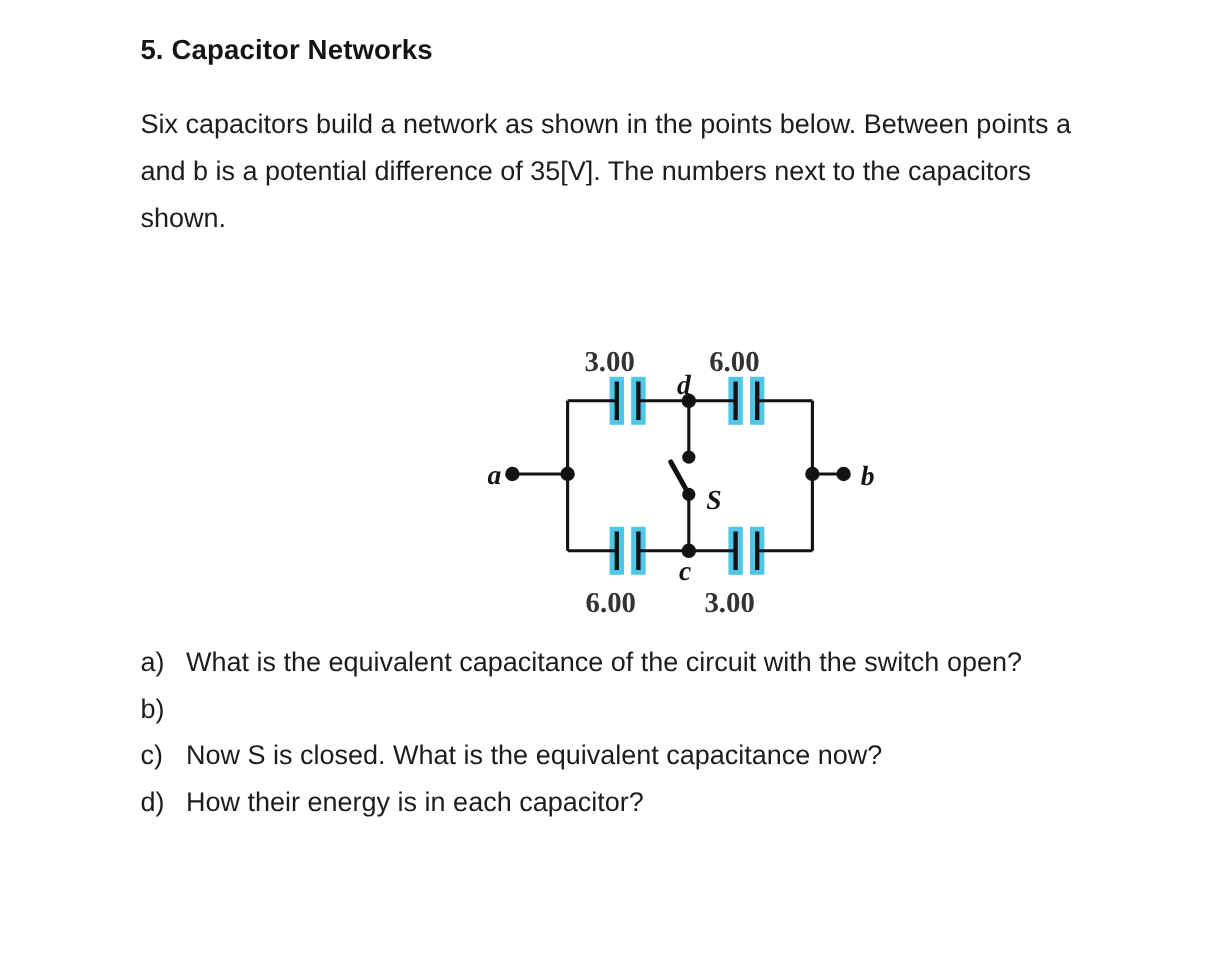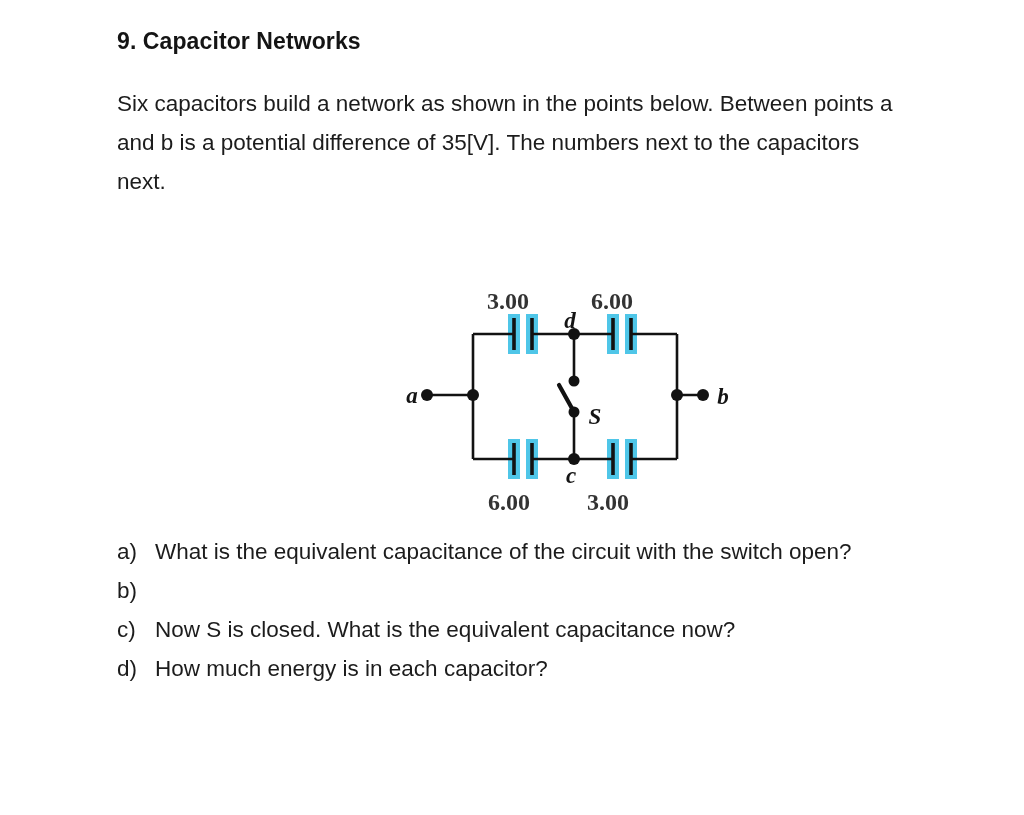--- a/index.html
+++ b/index.html
@@ -49,26 +49,26 @@
   }
   .question-row { display: flex; }
   .question-label { width: 38px; flex: none; }
   sub.vsub { font-size: 0.62em; line-height: 0; }
 </style>
 </head>
 <body>
 
 <main class="page">
 
-  <h1 class="page-title">9. Capacitor Networks</h1>
+  <h1 class="page-title">5. Capacitor Networks</h1>
 
   <div class="problem-paragraph">
     <div>Six capacitors build a network as shown in the points below. Between points a</div>
     <div>and b is a potential difference of 35[V]. The numbers next to the capacitors</div>
-    <div>next.</div>
+    <div>shown.</div>
   </div>
 
   <figure class="circuit-figure">
     <svg width="362" height="252" viewBox="388 256 362 252">
 
       <g>
         <rect x="508" y="302" width="12" height="40" fill="#4fc6e8"></rect>
         <rect x="526" y="302" width="12" height="40" fill="#4fc6e8"></rect>
         <rect x="607" y="302" width="12" height="40" fill="#4fc6e8"></rect>
         <rect x="625" y="302" width="12" height="40" fill="#4fc6e8"></rect>
@@ -124,17 +124,17 @@
     </div>
     <div class="question-row">
       <span class="question-label">b)</span>
     </div>
     <div class="question-row">
       <span class="question-label">c)</span>
       <span class="question-text">Now S is closed. What is the equivalent capacitance now?</span>
     </div>
     <div class="question-row">
       <span class="question-label">d)</span>
-      <span class="question-text">How much energy is in each capacitor?</span>
+      <span class="question-text">How their energy is in each capacitor?</span>
     </div>
   </div>
 
 </main>
 
 </body></html>

